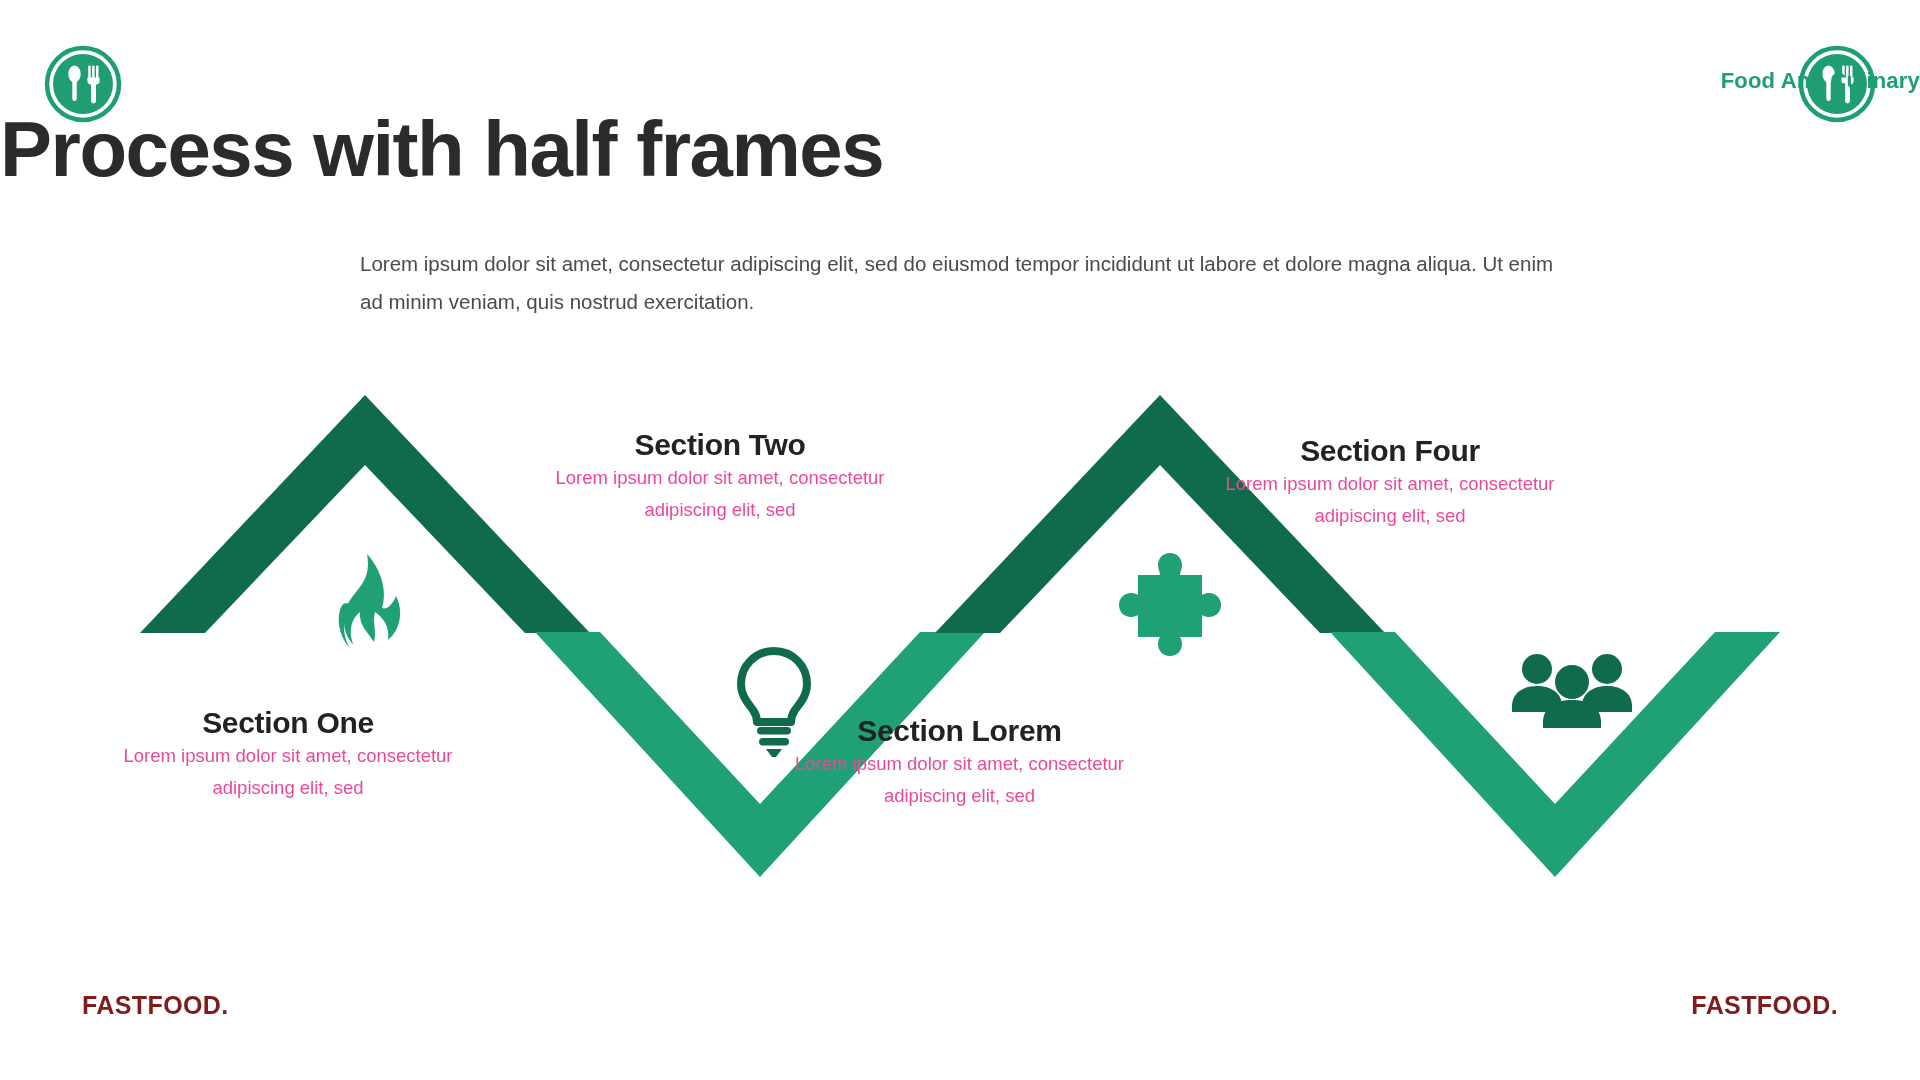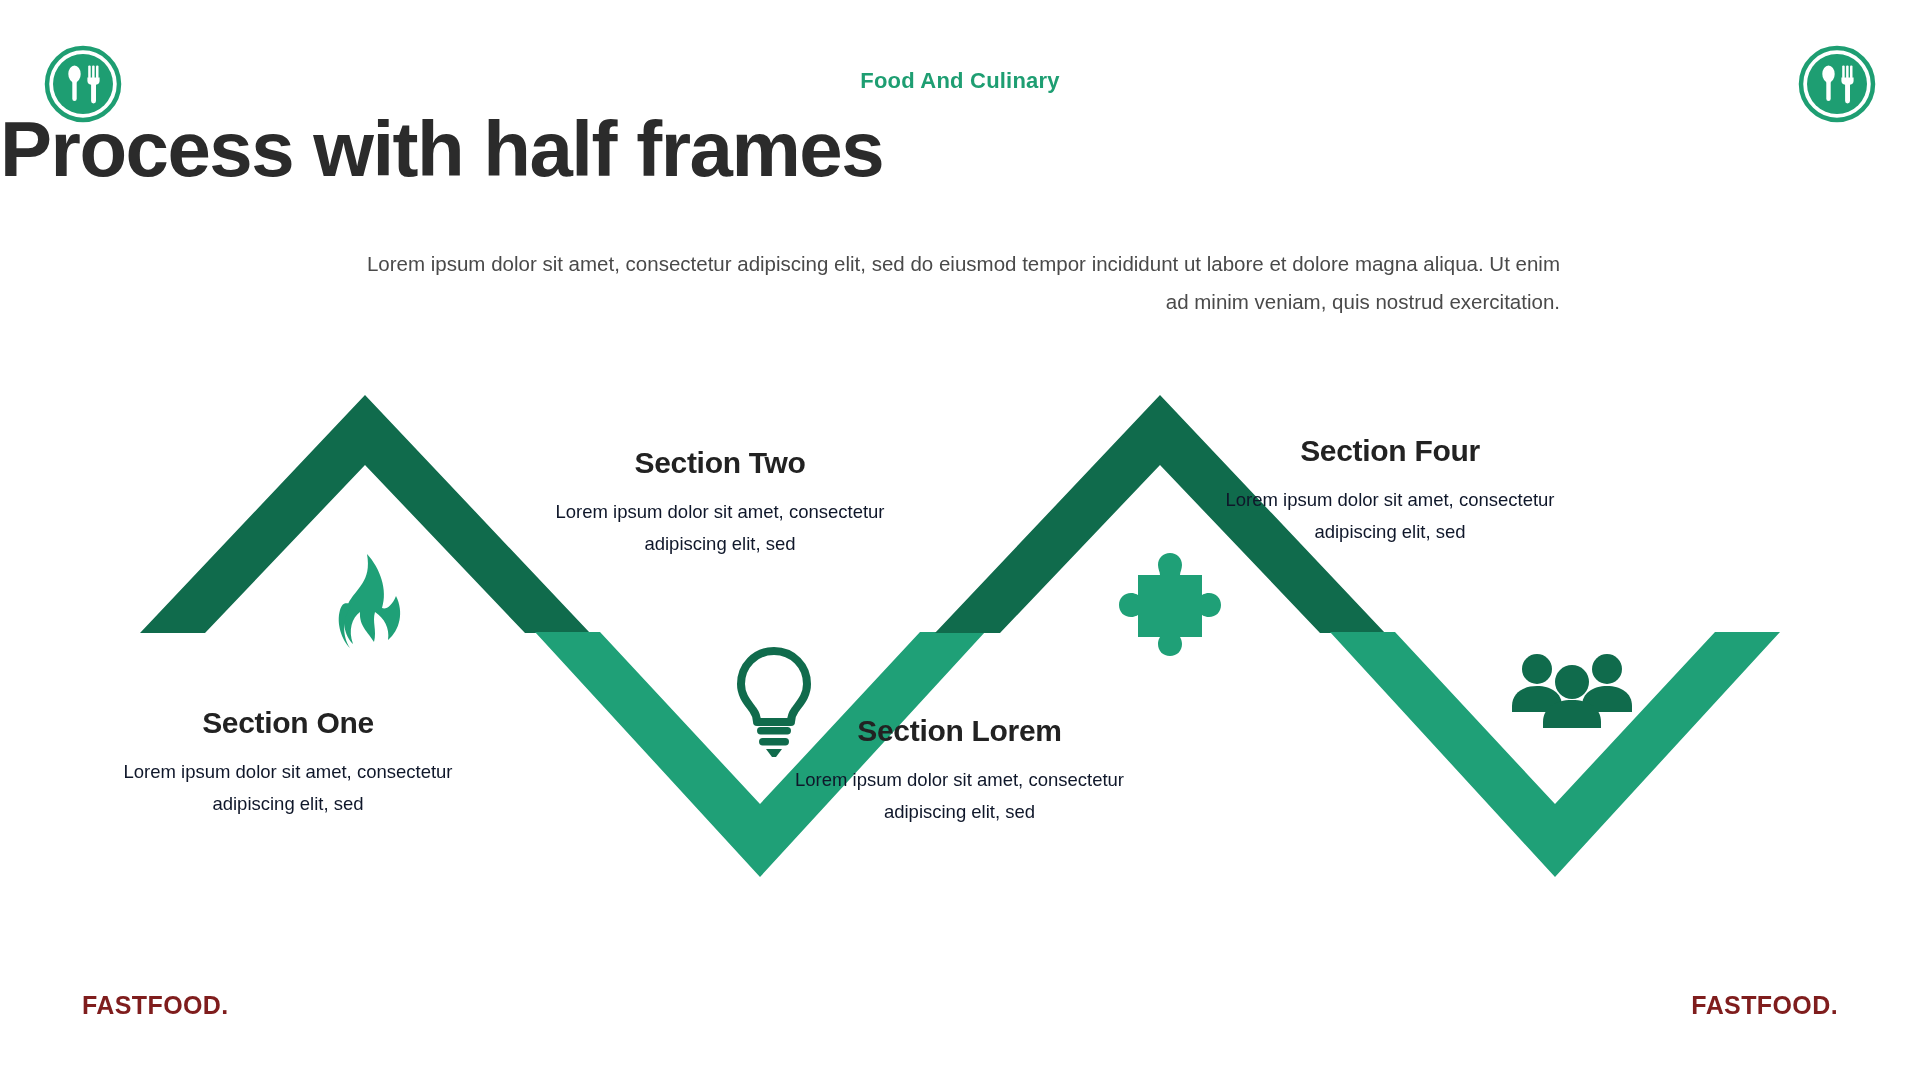--- a/index.html
+++ b/index.html
@@ -12,57 +12,56 @@
   .slide { position:relative; width:1920px; height:1080px; background:#ffffff; }
 
   
   .logo { position:absolute; width:78px; height:78px; }
   .logo.left  { left:44px;  top:45px; }
   .logo.right { right:44px; top:45px; }
 
   
   .eyebrow {
     position:absolute; left:0; right:0; top:68px;
-    text-align:center;
+    text-align:right;
     font-size:22px; font-weight:700; letter-spacing:.2px;
     color:#1E9E72;
   }
   .page-title {
     position:absolute; left:0; right:0; top:110px;
     text-align:left;
     font-size:78px; line-height:1.02;
     font-weight:800; letter-spacing:-1.5px;
     color:#2B2B2B;
     font-stretch:condensed;
   }
   .page-subtitle {
     position:absolute; left:50%; transform:translateX(-50%);
     top:245px; width:1200px;
-    text-align:right;
+    text-align:left;
     font-size:20.5px; line-height:1.85;
     color:#4A4A4A; font-weight:400;
   }
 
   
   .diagram { position:absolute; left:0; top:395px; width:1920px; height:530px; }
   .chev { position:absolute; }
 
   
   .step-text { position:absolute; text-align:center; }
   .step-title {
     font-size:30px; font-weight:800; color:#222222;
     letter-spacing:-.3px; white-space:nowrap;
   }
   .step-desc {
-    margin-top:16px;
-    font-size:18.5px; line-height:1.75; color:#0f172a; font-weight:400;
+    font-size:18.5px; line-height:1.75; color:#ec4899; font-weight:400;
   }
 
   .t1 { left:108px;  top:706px;  width:360px; }
-  .t2 { left:540px;  top:446px;  width:360px; }
+  .t2 { left:540px;  top:428px;  width:360px; }
   .t3 { left:772px;  top:714px;  width:375px; }
   .t4 { left:1200px; top:434px;  width:380px; }
 
   
   .step-icon { position:absolute; }
   .i1 { left:312px;  top:552px; }
   .i2 { left:730px;  top:645px; }
   .i3 { left:1112px; top:545px; }
   .i4 { left:1508px; top:650px; }
 

